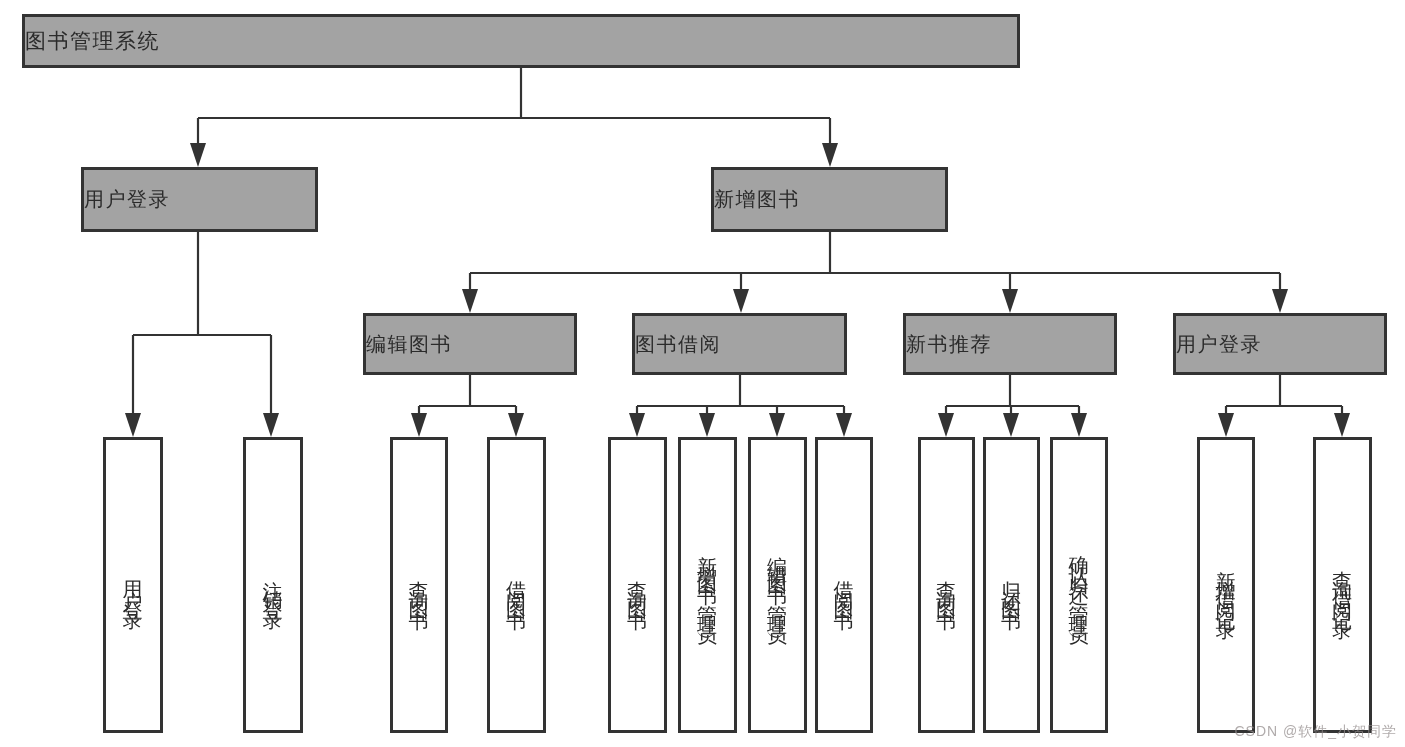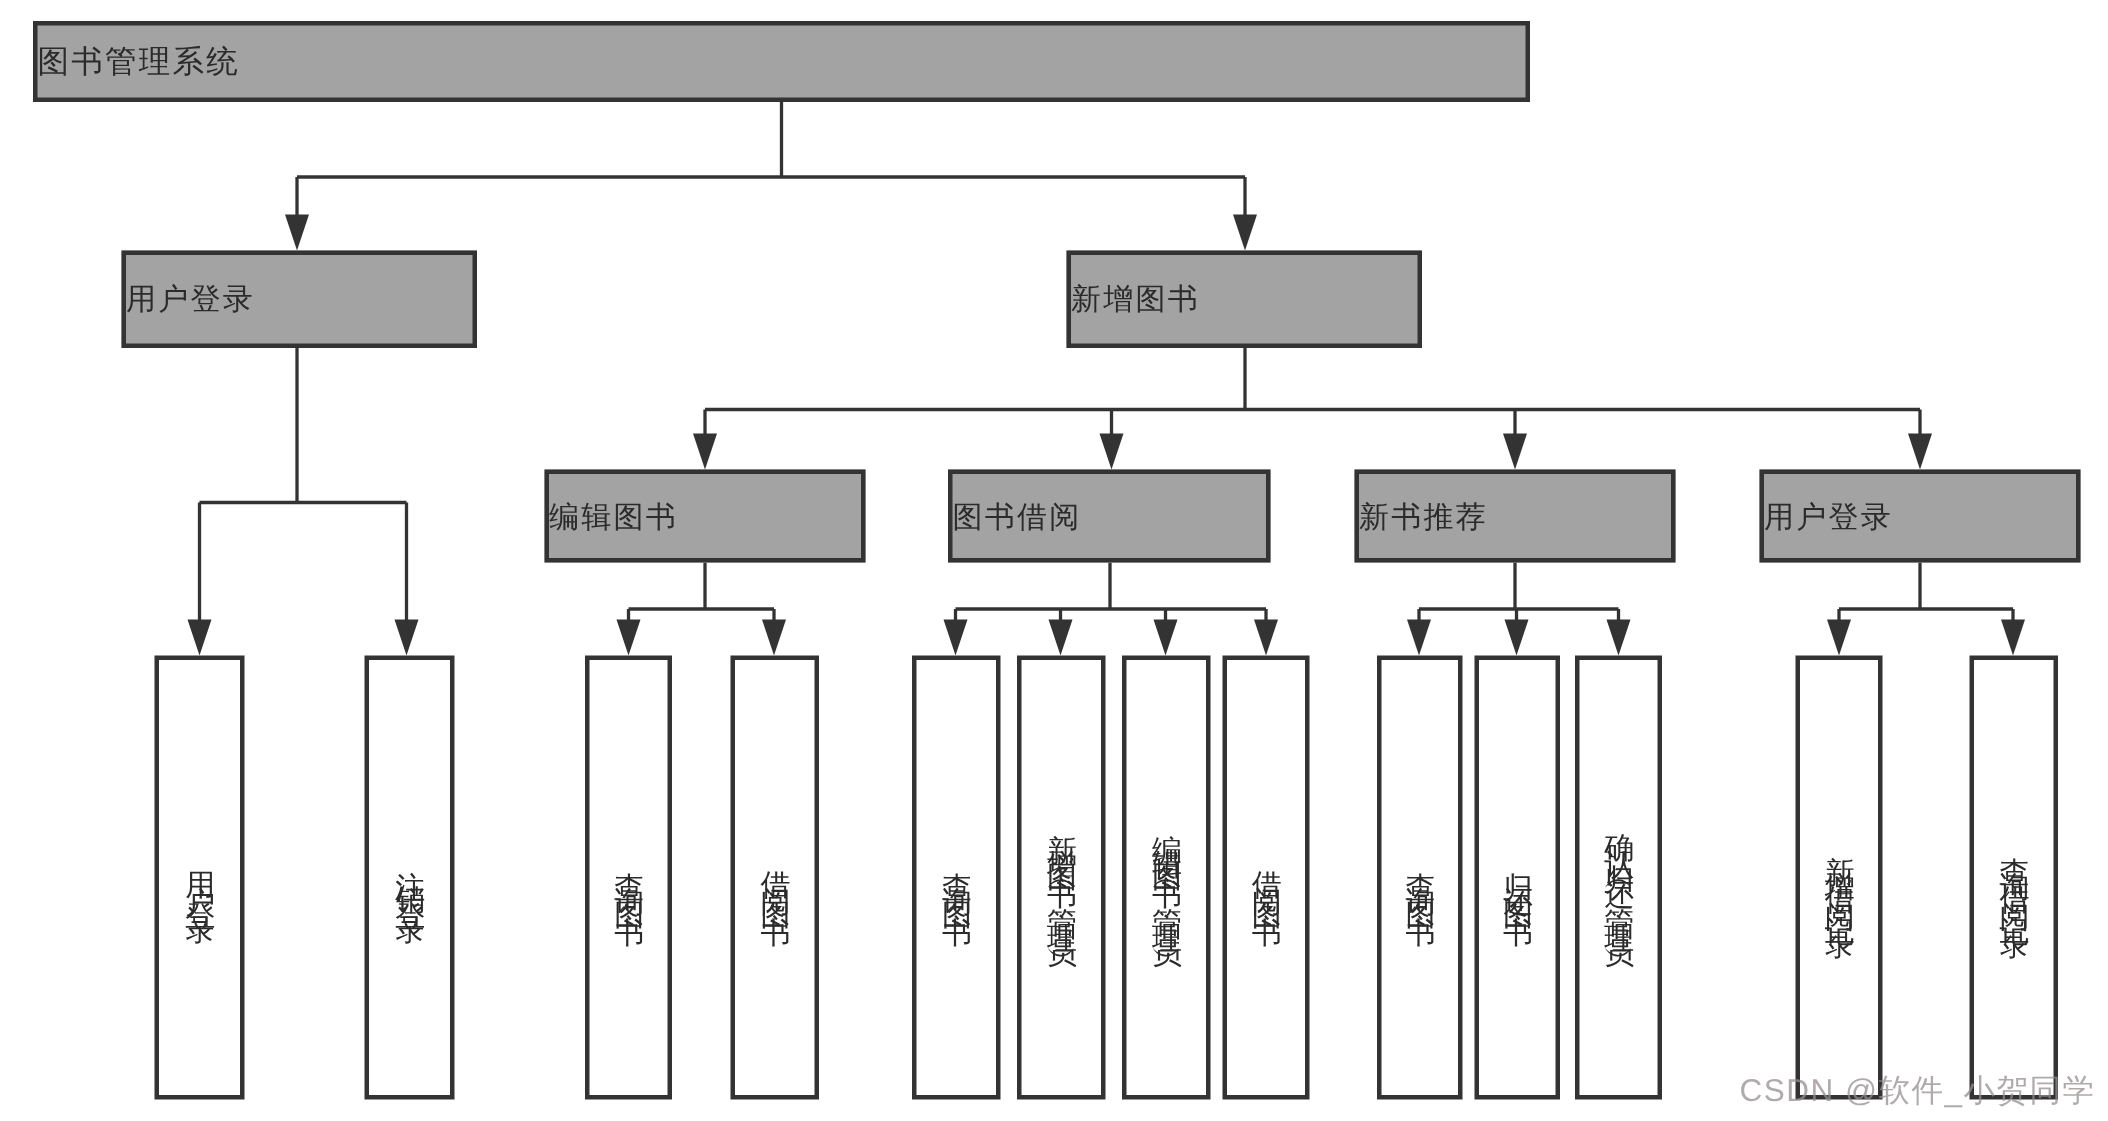--- a/index.html
+++ b/index.html
@@ -35,21 +35,21 @@
     writing-mode:vertical-lr;
     text-orientation:mixed;
     font-size:20px;
     letter-spacing:10px;
     line-height:1;
     white-space:nowrap;
   }
   .watermark{
     position:absolute;
     right:8px;bottom:6px;
-    font-size:21px;
+    font-size:14px;
     letter-spacing:1px;
     color:rgba(150,143,143,0.75);
     z-index:3;
   }
 </style>
 </head>
 <body>
 
 <div class="stage">
 

